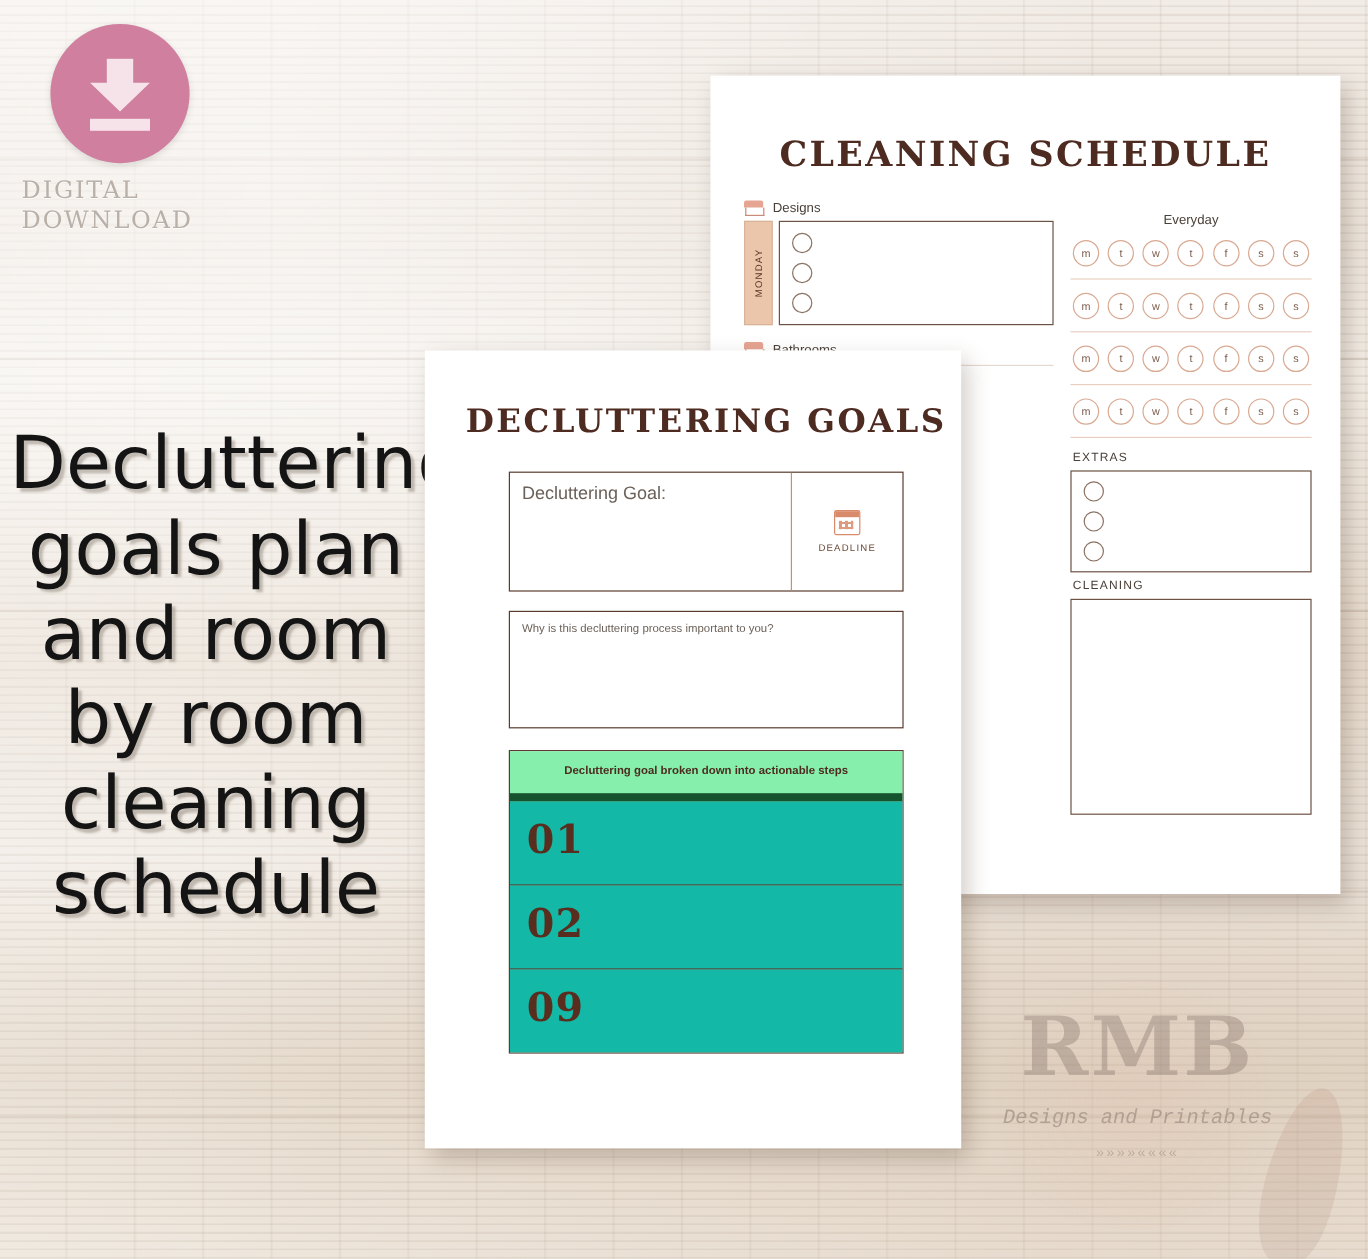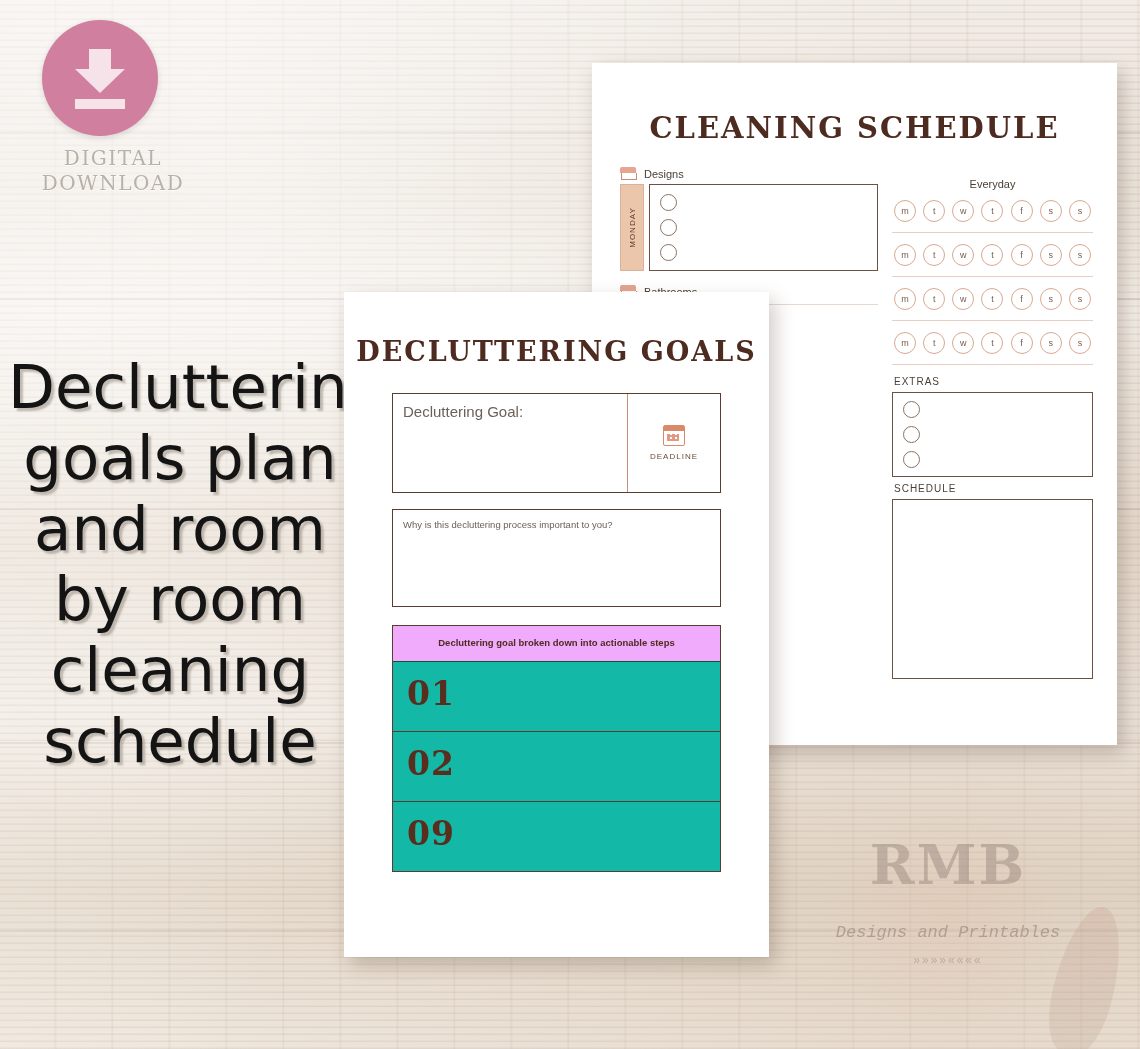--- a/index.html
+++ b/index.html
@@ -93,24 +93,24 @@
   .dd-icon .bar {
     position: absolute;
     left: 4px;
     bottom: 0;
     width: 50px;
     height: 10px;
     background: #f6e3ea;
   }
   .dd-text {
     position: absolute;
-    left: 28px;
+    left: 18px;
     top: 146px;
     width: 170px;
-    text-align: center;
+    text-align: left;
     color: #b9b0a8;
     font-family: "DejaVu Serif", serif;
     font-size: 20px;
     letter-spacing: 1.5px;
     line-height: 1.26;
     text-shadow: 0 1px 0 rgba(255,255,255,0.8);
   }
 
   
   .headline {
@@ -133,24 +133,25 @@
     background: #ffffff;
     box-shadow: 6px 8px 18px rgba(90,70,55,0.28);
   }
   .page-cleaning {
     left: 592px;
     top: 63px;
     width: 525px;
     height: 682px;
   }
   .page-declutter {
-    left: 344px;
+    left: 354px;
     top: 292px;
     width: 425px;
     height: 665px;
+    padding-left: 22px;
   }
 
   .page-title {
     text-align: center;
     font-family: "DejaVu Serif", serif;
     font-weight: bold;
     color: #4e2b20;
     letter-spacing: 2px;
   }
 
@@ -336,28 +337,28 @@
     padding: 9px 10px;
     min-height: 78px;
     font-size: 9.5px;
     color: #6c6158;
   }
   .steps-table {
     margin-top: 18px;
     border: 1px solid #5a3b2d;
   }
   .steps-head {
-    background: #f0abfc;
+    background: #86efac;
     text-align: center;
     font-size: 9.5px;
     font-weight: bold;
     color: #4e2b20;
     padding: 11px 40px;
     line-height: 1.35;
-    border-bottom: 1px solid #14532d;
+    border-bottom: 7px solid #14532d;
   }
   .step-row {
     background: #14b8a6;
     border-bottom: 1px solid #5a3b2d;
     padding: 12px 0 18px 14px;
   }
   .step-row:last-child { border-bottom: none; }
   .step-num {
     font-family: "DejaVu Serif", serif;
     font-weight: bold;
@@ -376,21 +377,21 @@
     opacity: 0.55;
     pointer-events: none;
   }
   .wm-letters {
     position: absolute;
     left: 8px;
     top: 38px;
     width: 300px;
     text-align: center;
     font-family: "DejaVu Serif", serif;
-    font-size: 54px;
+    font-size: 68px;
     font-weight: bold;
     color: #8d7a70;
     letter-spacing: 2px;
     opacity: 0.75;
   }
   .wm-sub {
     position: absolute;
     left: 8px;
     top: 128px;
     width: 300px;
@@ -532,21 +533,21 @@
         <div class="day-dot">s</div>
       </div>
 
       <div class="sub-head">EXTRAS</div>
       <div class="extras-box">
         <div class="circle"></div>
         <div class="circle"></div>
         <div class="circle"></div>
       </div>
 
-      <div class="sub-head">SCHEDULE</div>
+      <div class="sub-head">CLEANING</div>
       <div class="monthly-box"></div>
     </div>
   </div>
 
 </div>
 
 <div class="page page-declutter">
   <div class="page-title dg-title">DECLUTTERING GOALS</div>
 
   <div class="dg-body">

